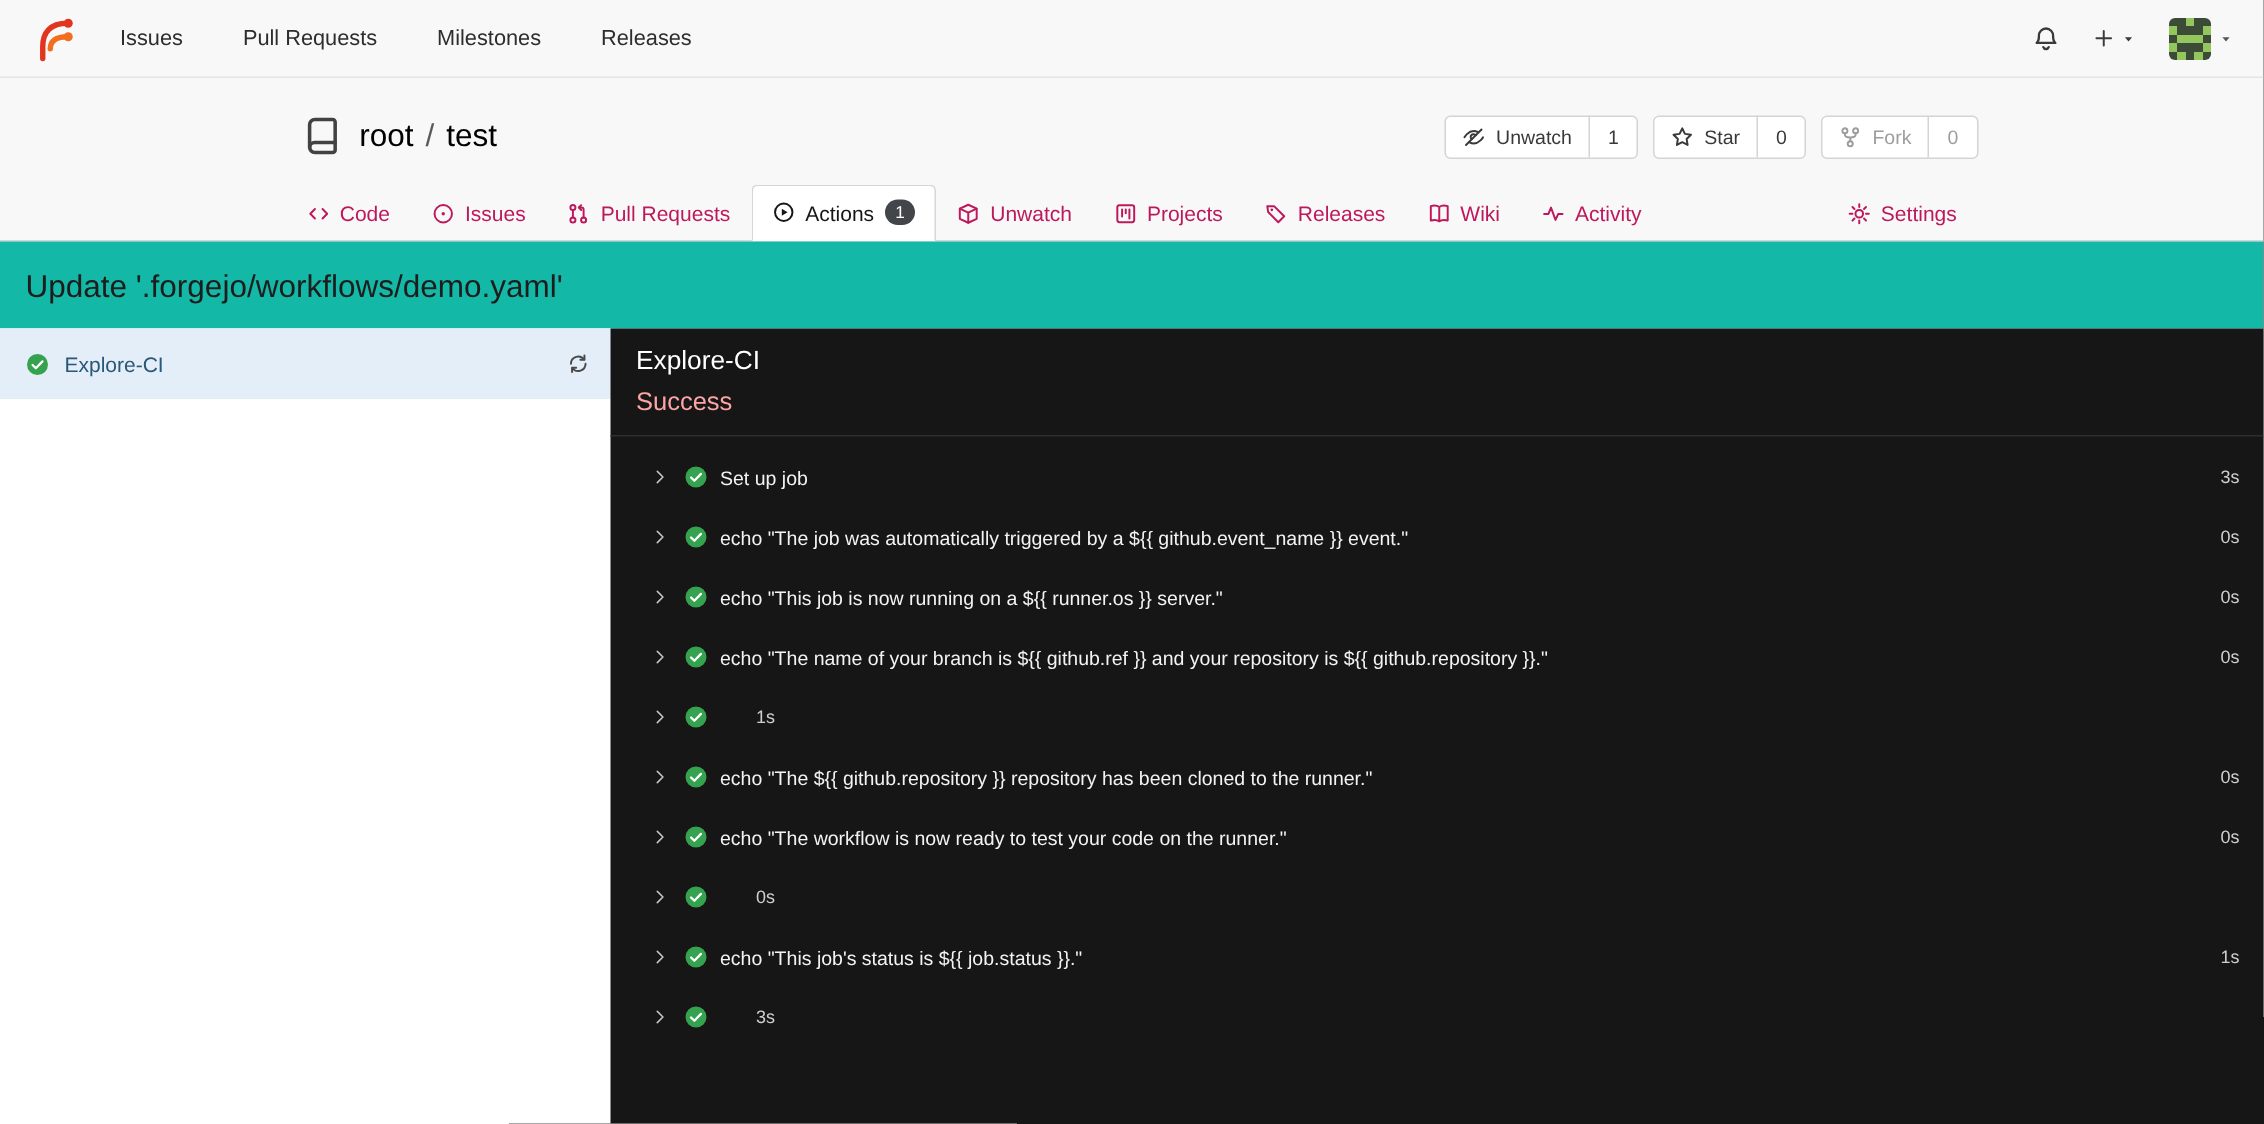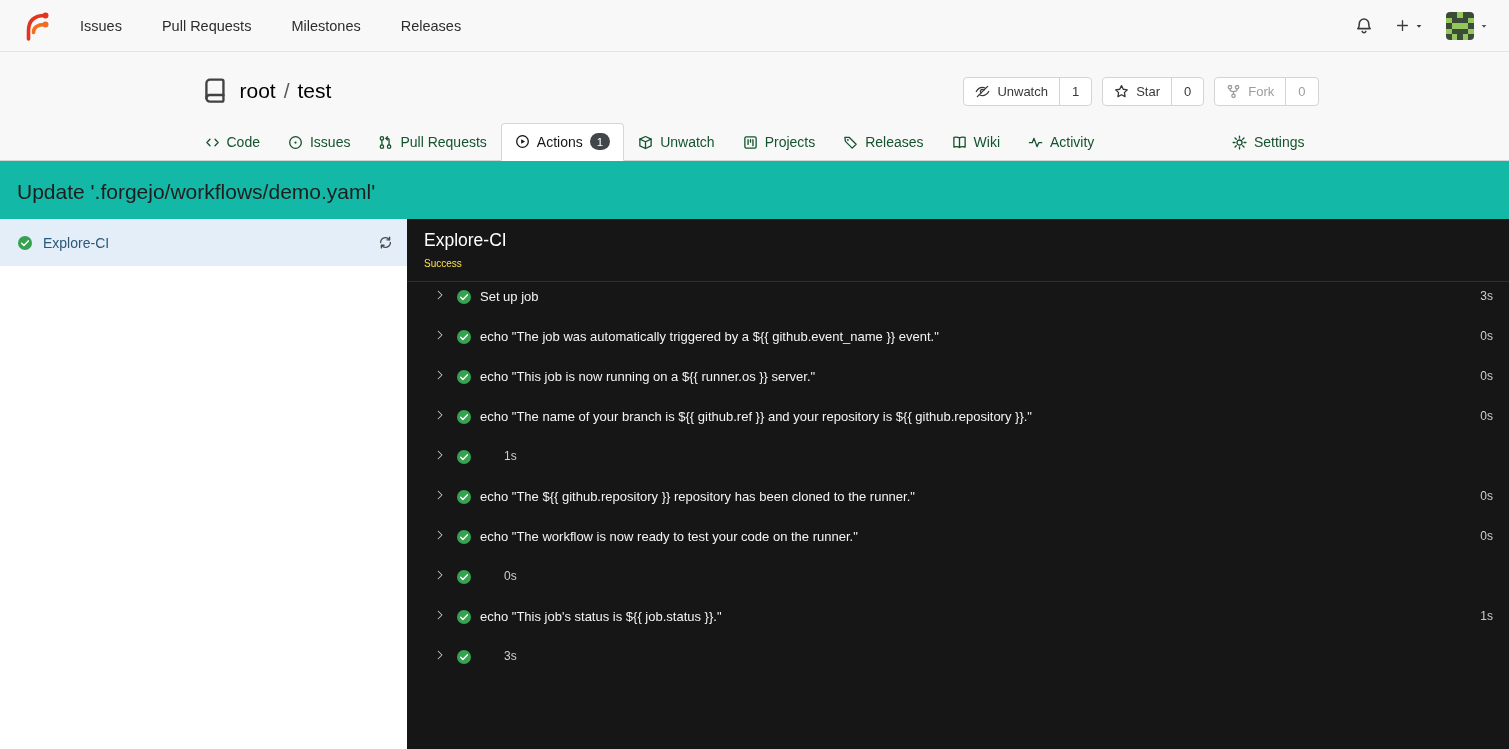--- a/index.html
+++ b/index.html
@@ -43,21 +43,21 @@
     font-size:13px; color:#393939; overflow:hidden;
   }
   .split-btn .label { display:flex; align-items:center; gap:7px; padding:6px 11px; }
   .split-btn .count { display:flex; align-items:center; padding:6px 12px; border-left:1px solid #d4d4d4; }
   .split-btn.disabled { color:#9d9d9d; }
 
   .tabbar-strip { margin-top:9px; border-bottom:1px solid #d6d6d6; }
   .tabbar { display:flex; align-items:flex-end; }
   .tab {
     display:flex; align-items:center; gap:7px; padding:9px 13px 10px;
-    font-size:14px; color:#14532d; border:1px solid transparent; margin-bottom:-1px;
+    font-size:14px; color:#be185d; border:1px solid transparent; margin-bottom:-1px;
   }
   .tab.active {
     background:#fff; border-color:#d6d6d6; border-bottom-color:#fff;
     border-radius:4px 4px 0 0; color:#161616;
   }
   .badge {
     background:#42464a; color:#fff; font-size:11.5px; line-height:1.25;
     border-radius:9px; padding:1.5px 7px;
   }
   .tab-spacer { flex:1; }
@@ -70,23 +70,23 @@
   .job-item {
     height:47px; display:flex; align-items:center; gap:10px;
     padding:0 14px 0 17px; background:#e3eef8; cursor:pointer;
   }
   .job-item .job-label { flex:1; font-size:14px; color:#2a5878; }
   .refresh { color:#4a4a4a; display:flex; }
 
   .console { flex:1; min-width:0; background:#161616; display:flex; flex-direction:column; }
   .console-header { padding:11px 17px 12px; border-bottom:1px solid #2e2e2e; }
   .console-title { color:#ffffff; font-size:17.5px; font-weight:500; }
-  .console-status { color:#fde047; font-size:10px; margin-top:7px; }
+  .console-status { color:#fca5a5; font-size:17px; margin-top:7px; }
   .steps { padding-top:7px; overflow:hidden; }
-  .step { height:40px; display:flex; align-items:flex-start; padding:0 16px 0 27px; cursor:pointer; }
+  .step { height:40px; display:flex; align-items:center; padding:0 16px 0 27px; cursor:pointer; }
   .step .chev { color:#c4c4c4; margin-right:10px; display:flex; }
   .step .stepcheck { margin-right:8px; display:flex; }
   .step-label { flex:1; color:#f3f3f3; font-size:13px; white-space:nowrap; overflow:hidden; text-overflow:ellipsis; }
   .step-duration { margin-left:24px; color:#cfcfcf; font-size:12px; }
 
   
   span[data-icon] { display:inline-flex; align-items:center; justify-content:center; line-height:0; }
   span[data-icon] svg { display:block; }
   .i18 svg { width:18px; height:18px; }
   .i16 svg { width:16px; height:16px; }

